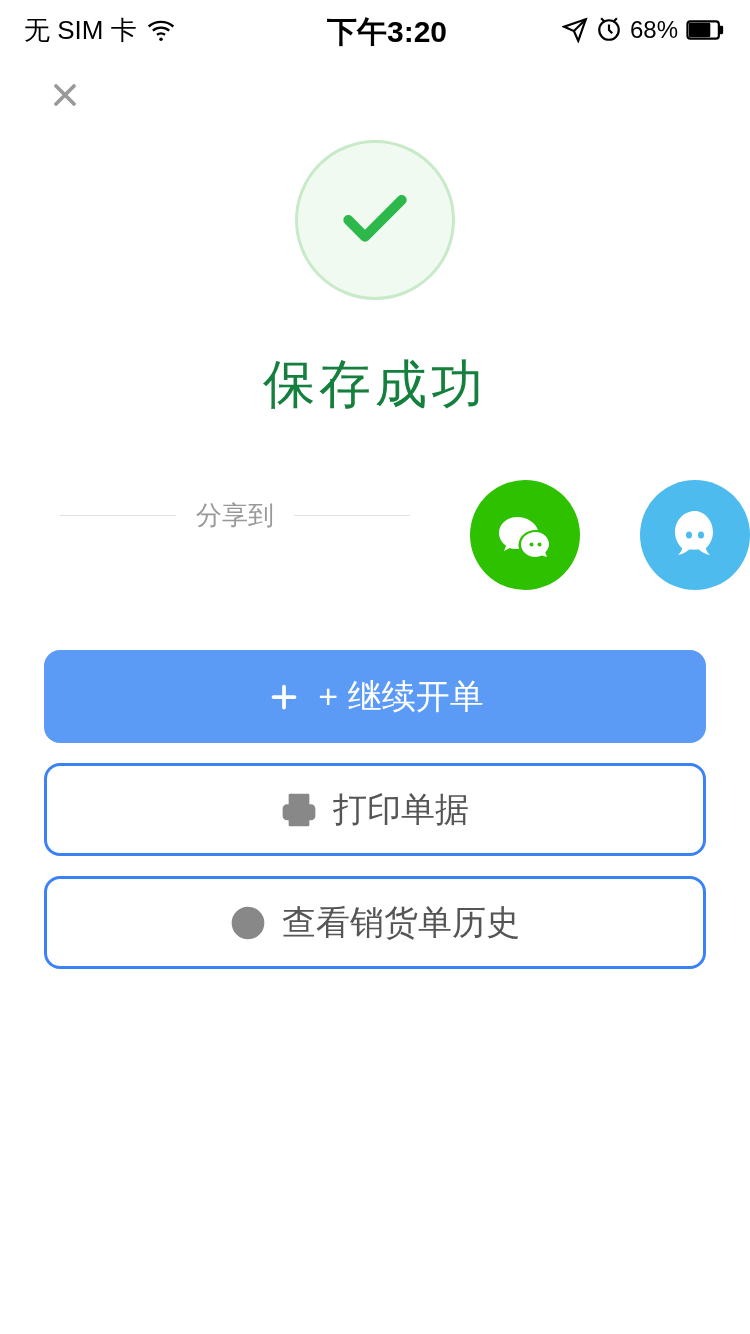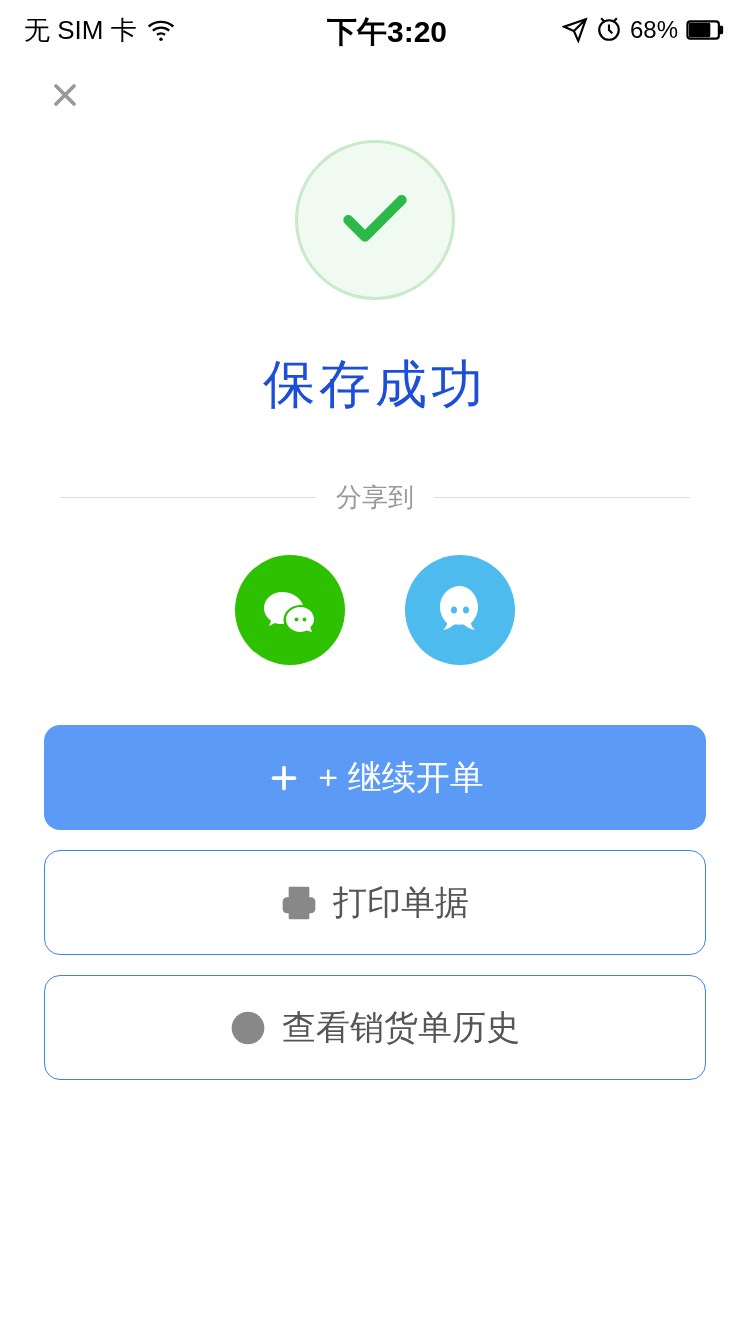--- a/index.html
+++ b/index.html
@@ -99,30 +99,30 @@
 
     .success-circle svg {
       width: 80px;
       height: 80px;
     }
 
     
     .success-title {
       font-size: 52px;
       font-weight: 500;
-      color: #1d4ed8;
+      color: #15803d;
       margin-bottom: 60px;
       letter-spacing: 4px;
     }
 
     
     .share-section {
       width: 100%;
       display: flex;
-      flex-direction: column;
+      flex-direction: row;
       align-items: center;
       margin-bottom: 60px;
     }
 
     .share-divider {
       width: 100%;
       display: flex;
       align-items: center;
       padding: 0 60px;
       margin-bottom: 40px;
@@ -175,40 +175,40 @@
     .action-buttons {
       width: 100%;
       padding: 0 44px;
       display: flex;
       flex-direction: column;
       gap: 20px;
     }
 
     .action-btn {
       width: 100%;
-      height: 105px;
+      height: 93px;
       border-radius: 16px;
       display: flex;
       align-items: center;
       justify-content: center;
       gap: 16px;
       font-size: 34px;
       cursor: pointer;
     }
 
     .action-btn-primary {
       background: #5B9BF5;
       color: #ffffff;
       border: none;
     }
 
     .action-btn-secondary {
       background: #ffffff;
       color: #555555;
-      border: 1px solid #3b82f6;
+      border: 3px solid #3b82f6;
     }
 
     .action-btn svg {
       width: 36px;
       height: 36px;
     }
 
     .action-btn-primary svg {
       fill: #ffffff;
     }

